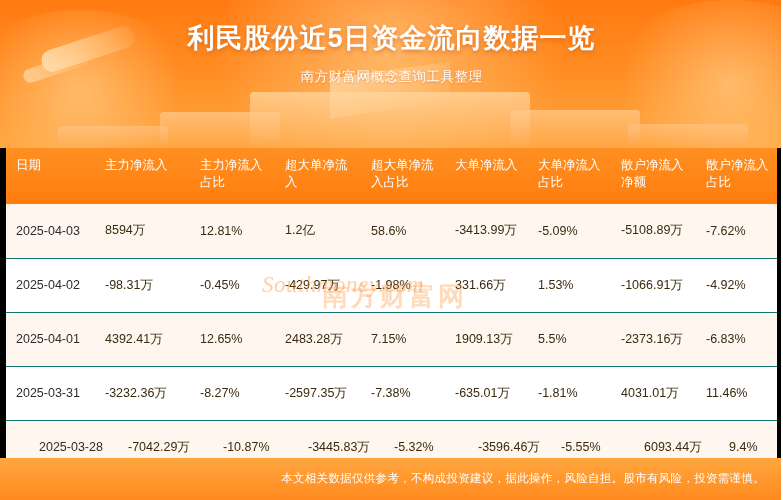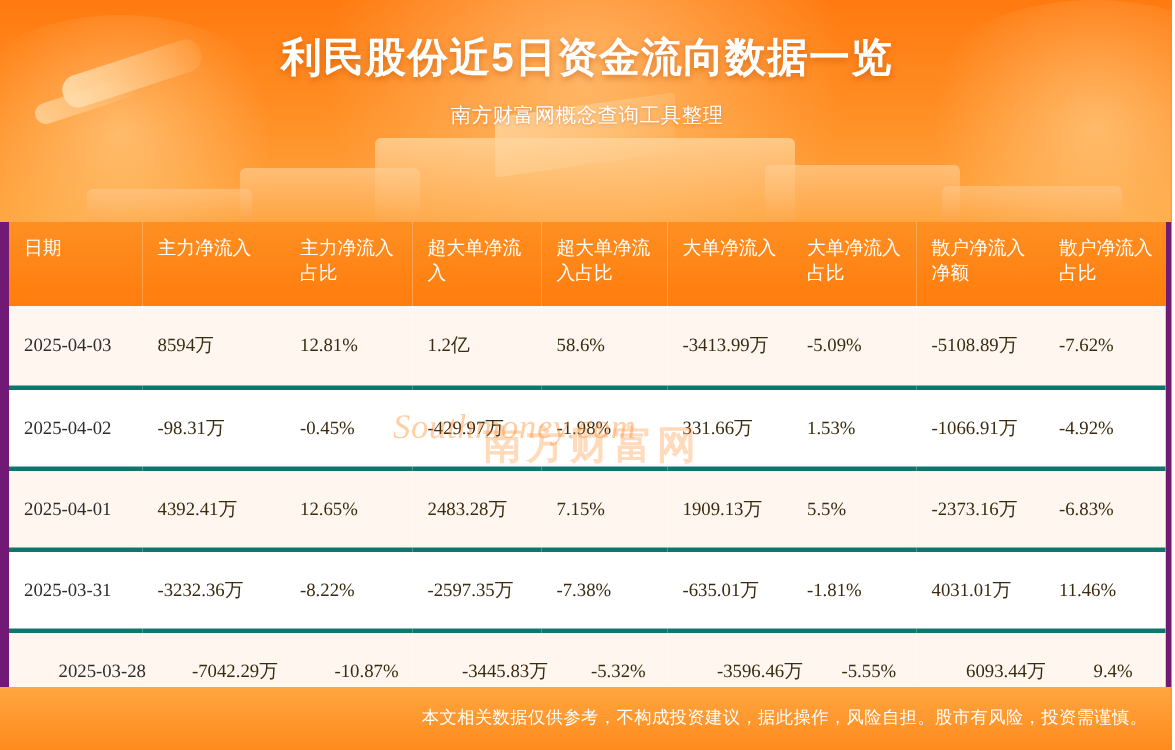--- a/index.html
+++ b/index.html
@@ -5,21 +5,21 @@
   * { box-sizing: border-box; }
   html, body {
     margin: 0; padding: 0;
     width: 783px; height: 500px;
     font-family: "Liberation Sans", sans-serif;
     overflow: hidden;
   }
   #page {
     position: relative;
     width: 781px; height: 500px;
-    background: #701a75;
+    background: #000000;
     overflow: hidden;
   }
   
   .hdr-bg {
     position: absolute; left: 0; top: 0; width: 783px; height: 148px;
     background:
       linear-gradient(180deg, #ff7a10 0%, #ff8c22 45%, #ff9a32 75%, #ffa63f 100%);
     overflow: hidden;
   }
   .glow {
@@ -77,39 +77,39 @@
     font-size: 13.5px;
     letter-spacing: .5px;
     text-shadow: 0 1px 2px rgba(180,70,0,.35);
   }
 
   
   .table-wrap {
     position: absolute; left: 6px; top: 148px; width: 771px;
     background: #fff;
   }
-  table { border-collapse: collapse; width: 771px; table-layout: fixed; font-family: Liberation Serif, serif; }
+  table { border-collapse: collapse; width: 771px; table-layout: fixed; }
   thead th {
     background: linear-gradient(180deg, #ff8f22, #ff7d0d);
     color: #fff;
     font-size: 12.5px;
     font-weight: normal;
     text-align: left;
     padding: 9px 8px 10px 10px;
     line-height: 1.35;
     vertical-align: top;
     height: 56px;
   }
   tbody td {
     font-size: 12.5px;
     color: #3a2a10;
     padding: 0 8px 0 10px;
     height: 54px;
     vertical-align: middle;
-    border-bottom: 3px solid #0f766e;
+    border-bottom: 1px solid #0f766e;
     white-space: nowrap;
   }
   tbody tr:nth-child(odd) td { background: #fff7ef; }
   tbody tr:nth-child(even) td { background: #ffffff; }
   tbody tr:last-child td { border-bottom: none; padding-left: 33px; }
   .date-cell { color: #2d2d2d; }
 
   
   .wm1 {
     position: absolute; left: 322px; top: 243px;
@@ -216,21 +216,21 @@
           <td>2483.28万</td>
           <td>7.15%</td>
           <td>1909.13万</td>
           <td>5.5%</td>
           <td>-2373.16万</td>
           <td>-6.83%</td>
         </tr>
         <tr>
           <td class="date-cell">2025-03-31</td>
           <td>-3232.36万</td>
-          <td>-8.22%</td>
+          <td>-8.27%</td>
           <td>-2597.35万</td>
           <td>-7.38%</td>
           <td>-635.01万</td>
           <td>-1.81%</td>
           <td>4031.01万</td>
           <td>11.46%</td>
         </tr>
         <tr>
           <td class="date-cell">2025-03-28</td>
           <td>-7042.29万</td>

